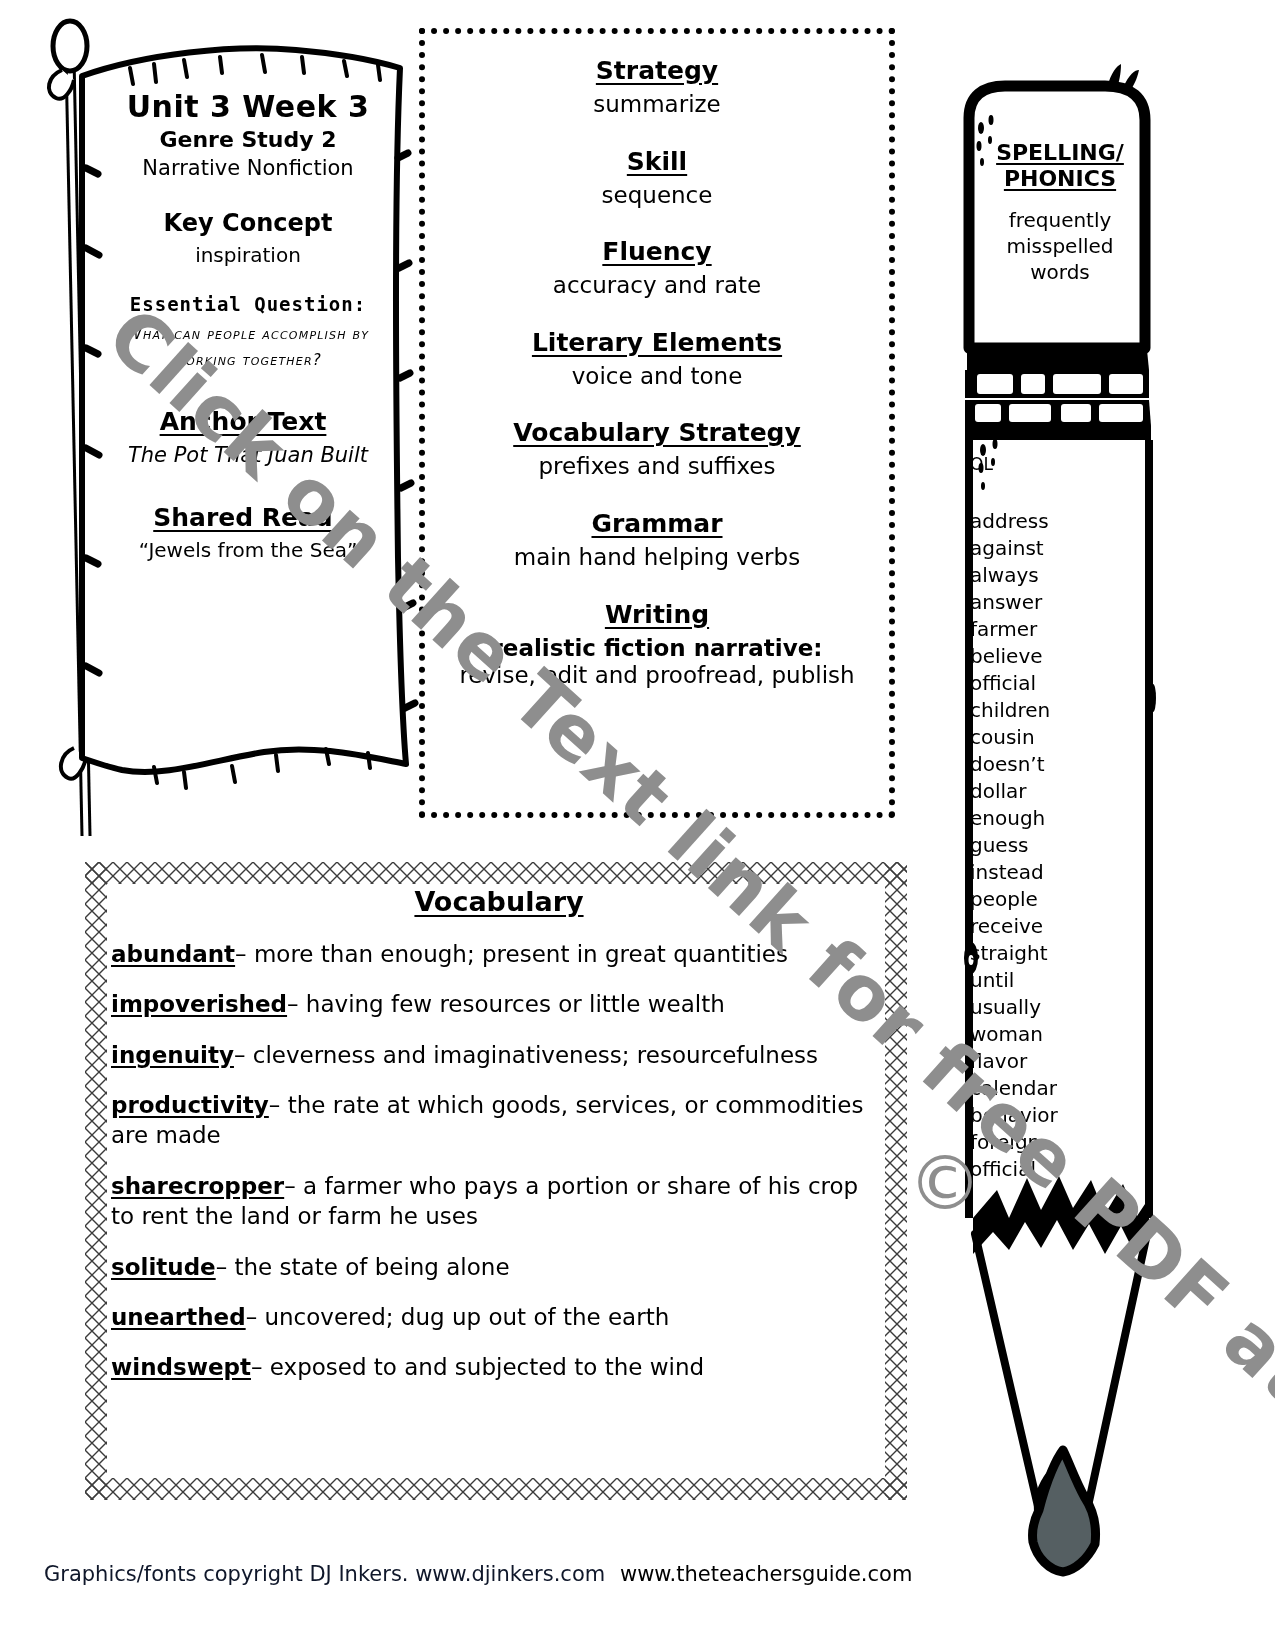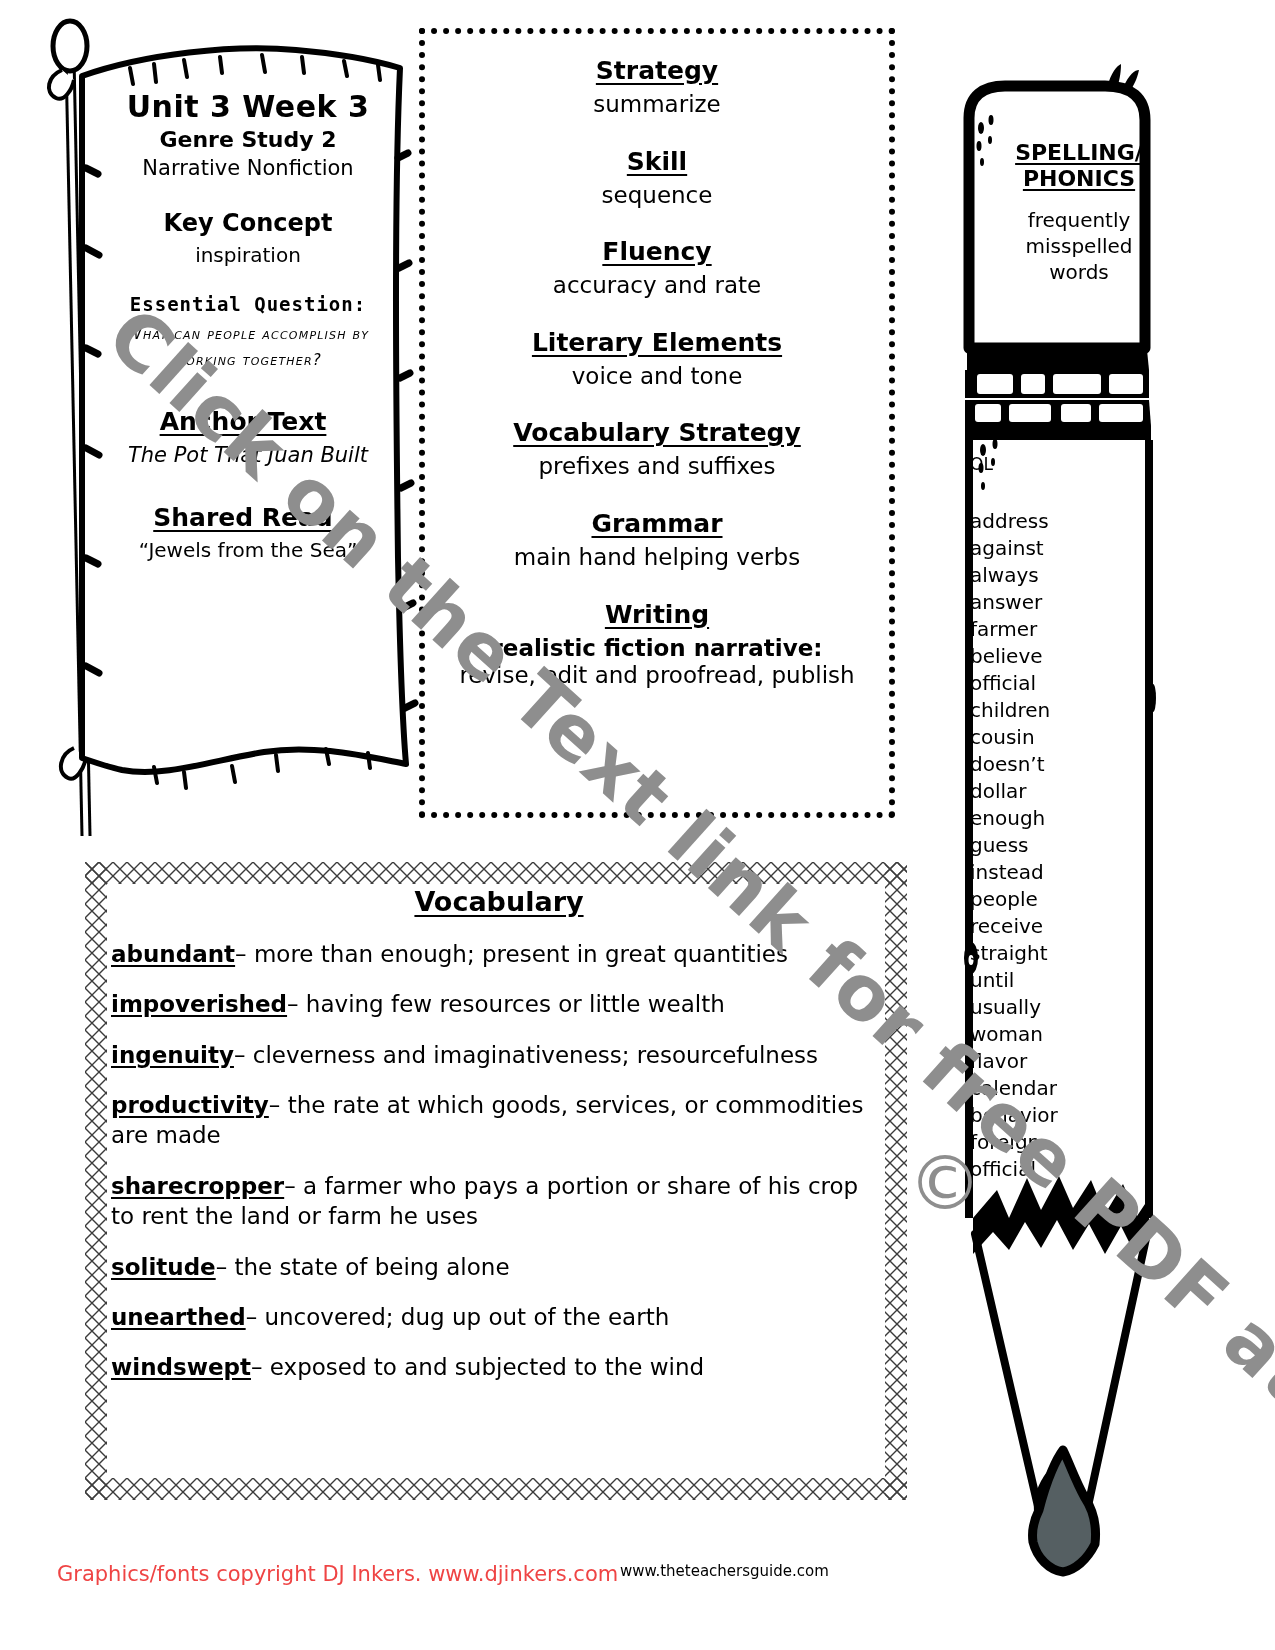--- a/index.html
+++ b/index.html
@@ -147,21 +147,20 @@
     left: 0; top: 0;
     width: 250px;
     height: 1520px;
   }
   #pencil-head-text {
     position: absolute;
     left: 40px;
     top: 82px;
     width: 170px;
     text-align: center;
-    padding-left: 19px;
   }
   .p-title {
     font-size: 22px;
     font-weight: bold;
     text-decoration: underline;
     text-underline-offset: 3px;
     line-height: 1.2;
     margin: 0 0 14px 0;
   }
   .p-sub {
@@ -224,30 +223,30 @@
   }
   .v-word {
     font-weight: bold;
     text-decoration: underline;
     text-underline-offset: 3px;
   }
 
   
   #footer-left {
     position: absolute;
-    left: 57px;
+    left: 44px;
     top: 1562px;
     font-size: 21px;
-    color: #ef4444;
+    color: #0f172a;
   }
   #footer-right {
     position: absolute;
     left: 620px;
     top: 1562px;
-    font-size: 15px;
+    font-size: 21px;
     color: #000;
   }
 
   
   #watermark {
     position: absolute;
     left: 0; top: 0;
     width: 1275px;
     height: 1650px;
     pointer-events: none;

